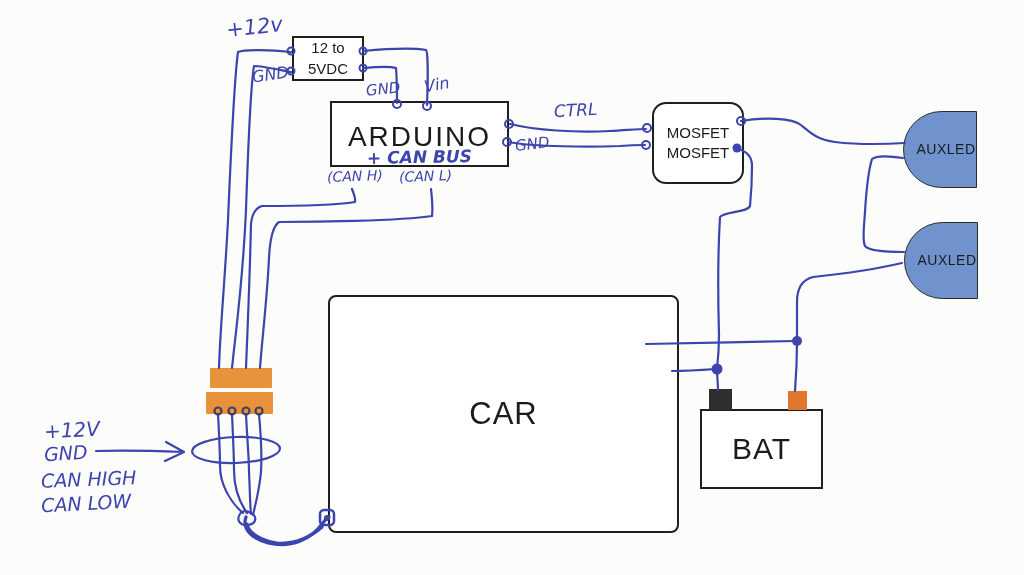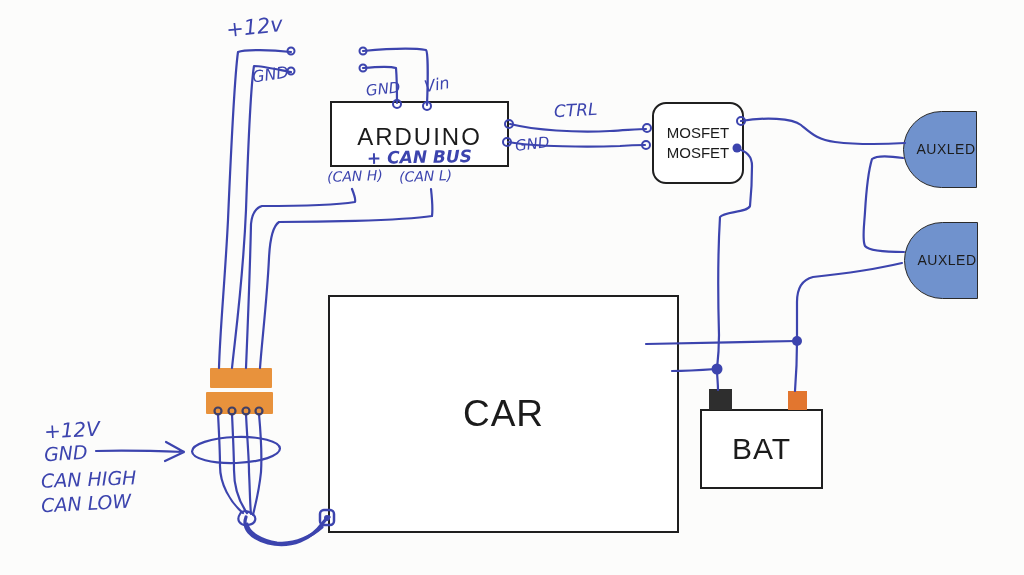--- a/index.html
+++ b/index.html
@@ -24,23 +24,23 @@
     background:#fff;
     border:2px solid var(--box-border);
     box-sizing:border-box;
     display:flex;flex-direction:column;
     align-items:center;justify-content:center;
     color:#1b1b1b;
     z-index:1;
     text-align:center;
   }
   .box.converter{left:292px;top:36px;width:72px;height:45px;font-size:15px;line-height:1.35;}
-  .box.arduino{left:330px;top:101px;width:179px;height:66px;font-size:24px;letter-spacing:2px;padding-top:6px;}
+  .box.arduino{left:330px;top:101px;width:179px;height:66px;font-size:28px;letter-spacing:2px;padding-top:6px;}
   .box.mosfet{left:652px;top:102px;width:92px;height:82px;border-radius:14px;font-size:15px;line-height:1.35;font-weight:400;}
-  .box.car{left:328px;top:295px;width:351px;height:238px;font-size:37px;letter-spacing:1px;}
+  .box.car{left:328px;top:295px;width:351px;height:238px;font-size:31px;letter-spacing:1px;border-radius:8px;}
   .box.bat{left:700px;top:409px;width:123px;height:80px;font-size:30px;letter-spacing:1px;}
   .led{
     position:absolute;
     width:74px;height:77px;
     background:var(--led-fill);
     border:1.5px solid #2a2a2a;
     border-radius:39px 0 0 39px;
     box-sizing:border-box;
     display:flex;
     align-items:center;justify-content:center;
@@ -90,20 +90,24 @@
   .wire.thick{stroke-width:3.2;}
   .ring{stroke:var(--ink);stroke-width:2;fill:none;}
   .dot{fill:var(--ink);stroke:none;}
   .pin{stroke:#3f3f66;stroke-width:2.2;fill:none;}
 </style>
 </head>
 <body>
 
 <div id="canvas">
 
+  <div class="box converter">
+    <span>12 to</span>
+    <span>5VDC</span>
+  </div>
 
   <div class="box arduino">
     <span>ARDUINO</span>
   </div>
 
   <div class="box mosfet">
     <span>MOSFET</span>
     <span>MOSFET</span>
   </div>
 

